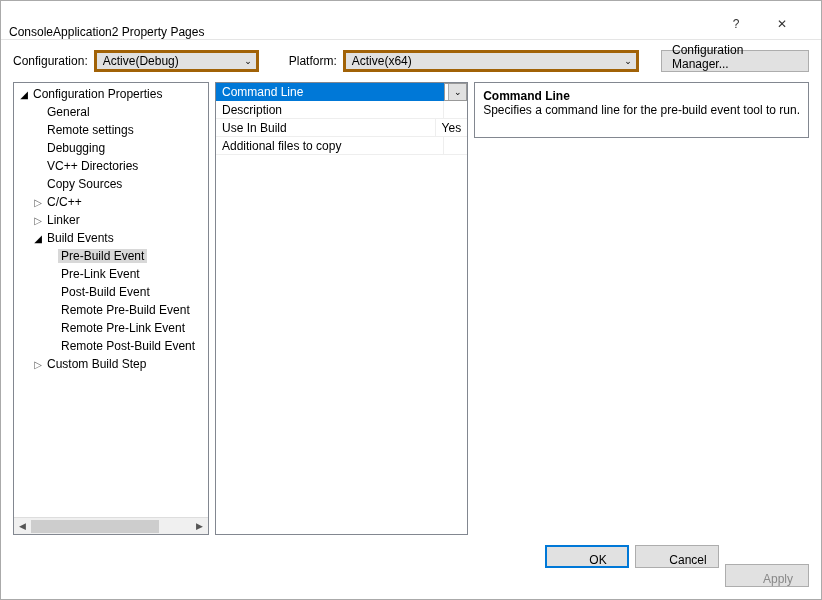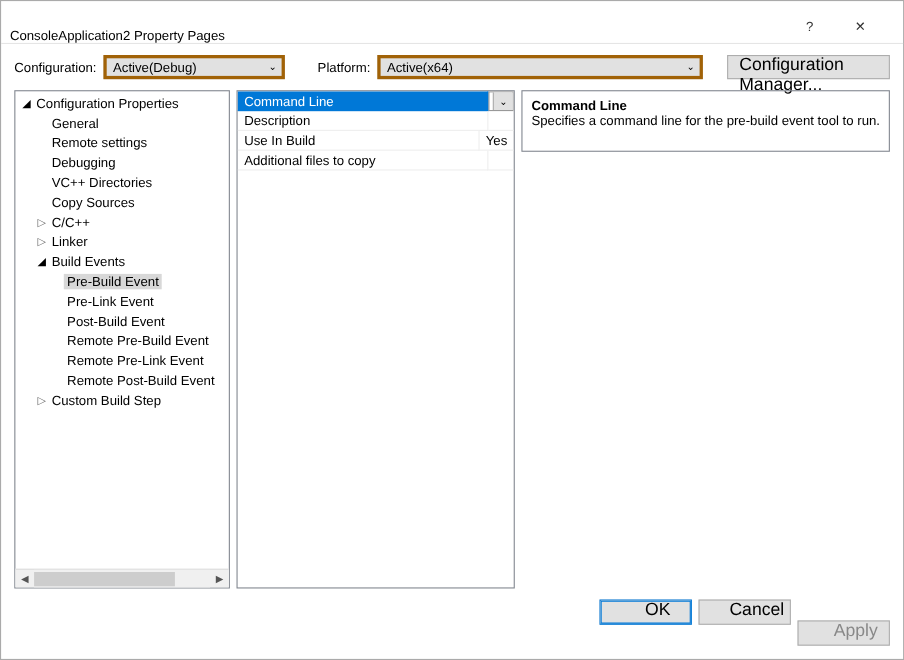--- a/index.html
+++ b/index.html
@@ -56,22 +56,22 @@
     position:absolute; right:4px; top:50%; transform:translateY(-50%);
     font-size:9px; color:#000;
   }
   .cfg-combo { width:165px; }
   .plat-combo { width:296px; }
   .btn-std {
     height:22px;
     border:1px solid #adadad;
     background:#e1e1e1;
     padding:0 10px;
-    display:flex; align-items:flex-start; justify-content:center;
-    font-size:16px;
+    display:flex; align-items:flex-end; justify-content:center;
+    font-size:12px;
     cursor:default;
   }
   .cfg-mgr { width:148px; }
   .body-area {
     flex:1;
     display:flex;
     padding: 0 12px 0 12px;
     gap:6px;
     min-height:0;
   }

